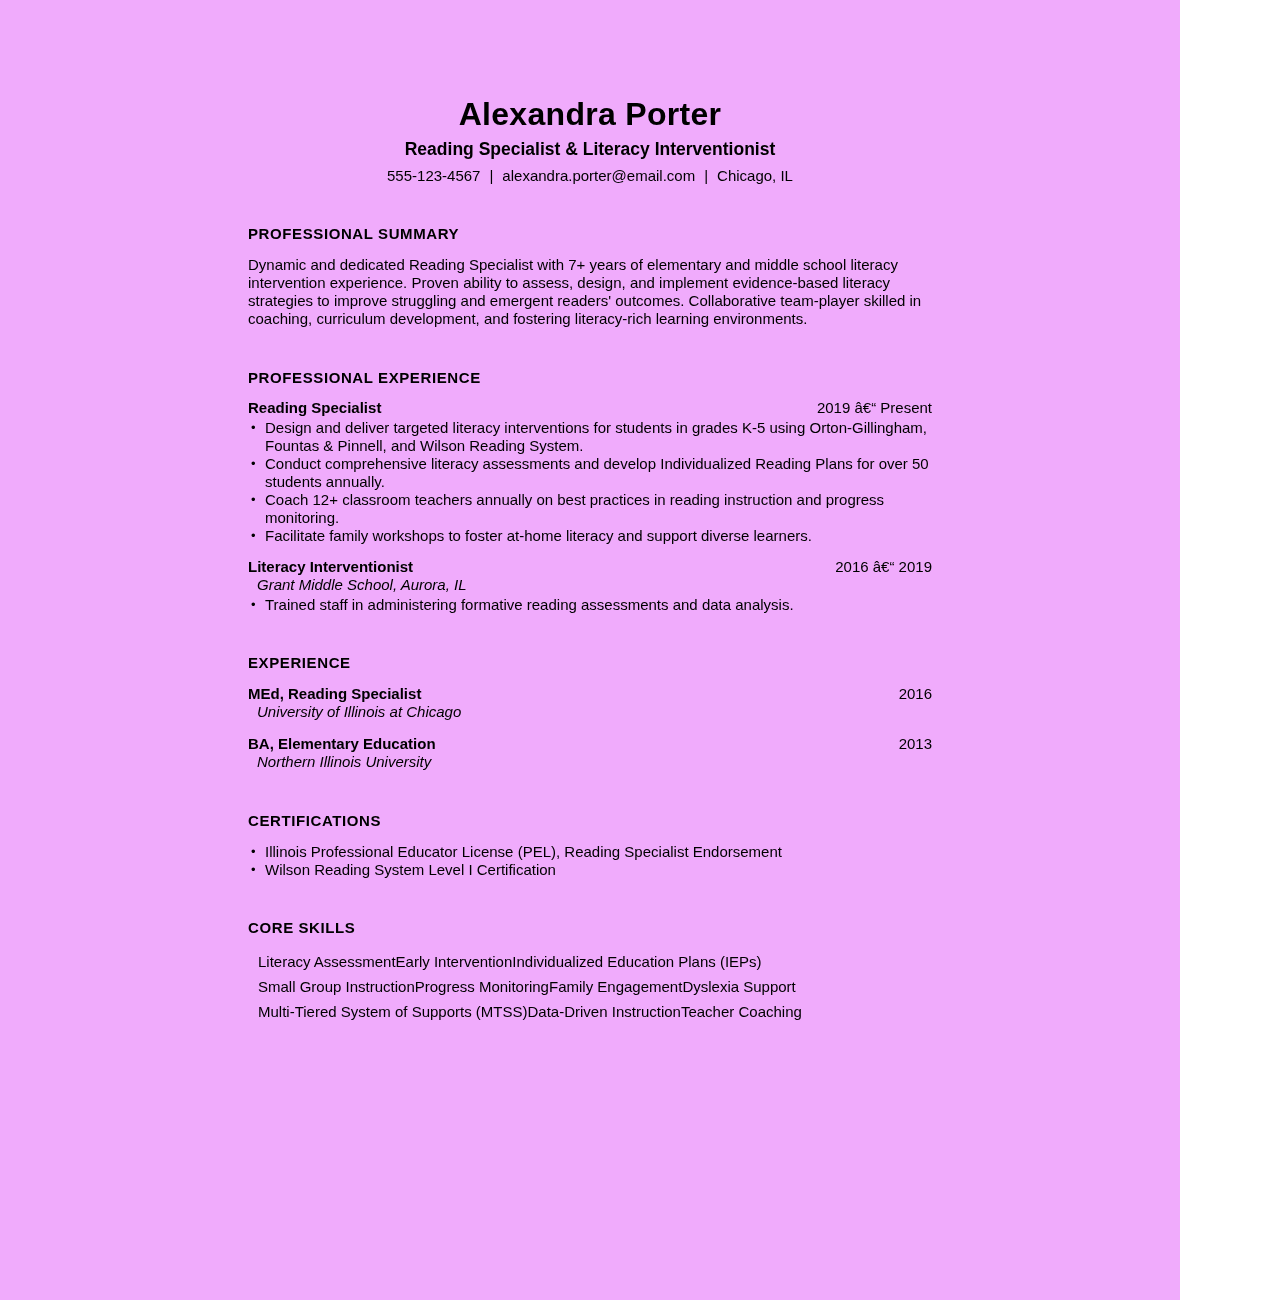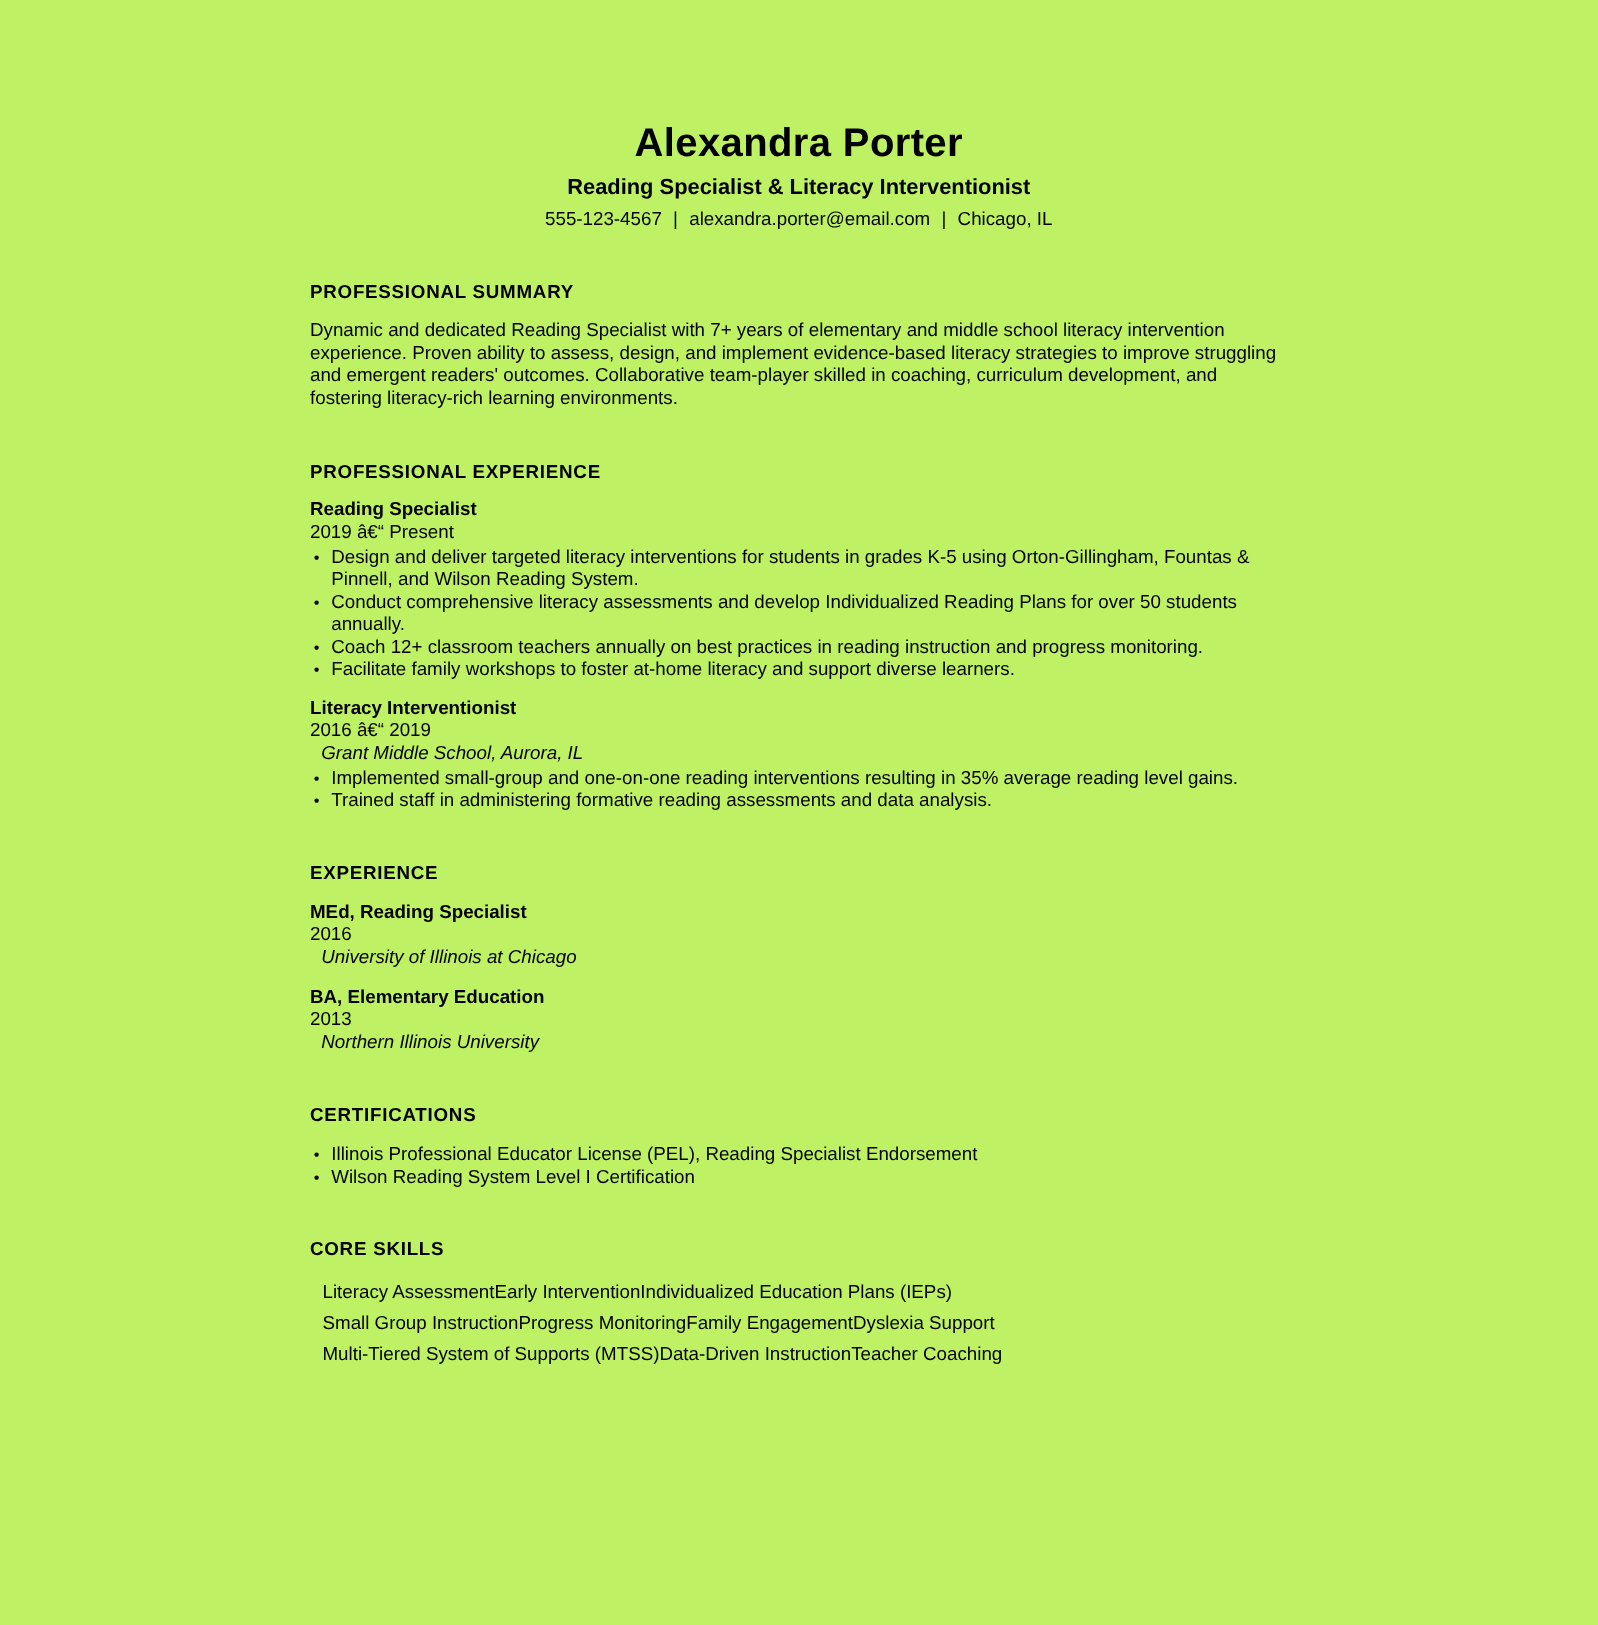--- a/index.html
+++ b/index.html
@@ -9,24 +9,24 @@
   }
   body {
     width: 1278px;
     height: 1300px;
     font-family: "Liberation Sans", sans-serif;
     color: #000000;
     -webkit-font-smoothing: antialiased;
   }
   .page {
     box-sizing: border-box;
-    width: 1278px;
+    width: 1180px;
     height: 1300px;
     padding: 95px 248px 0 248px;
-    background: #bef264;
+    background: #f0abfc;
     overflow: hidden;
   }
 
   
   .name {
     margin: 0;
     font-size: 32px;
     line-height: 38px;
     font-weight: 700;
     text-align: center;
@@ -69,21 +69,20 @@
     line-height: 18px;
   }
 
   
   .entry-head {
     display: flex;
     justify-content: space-between;
     align-items: baseline;
     font-size: 15px;
     line-height: 18px;
-    flex-direction: column;
   }
   .entry-head .entry-title { font-weight: 700; }
   .entry-head .entry-dates { font-weight: 400; }
   .job0 .entry-head { margin-top: 12px; }
   .job1 .entry-head { margin-top: 13px; }
   .degree0 .entry-head { margin-top: 13px; }
   .degree1 .entry-head { margin-top: 14px; }
   .entry-org {
     padding-left: 9px;
     font-size: 15px;
@@ -153,21 +152,20 @@
       </div>
     </div>
 
     <div class="job1">
       <div class="entry-head">
         <span class="entry-title">Literacy Interventionist</span>
         <span class="entry-dates">2016 â€“ 2019</span>
       </div>
       <div class="entry-org">Grant Middle School, Aurora, IL</div>
       <div class="bullets">
-        <div class="bullet-item">Implemented small-group and one-on-one reading interventions resulting in 35% average reading level gains.</div>
         <div class="bullet-item">Trained staff in administering formative reading assessments and data analysis.</div>
       </div>
     </div>
   </section>
 
   <section class="sec-education">
     <div class="section-heading">EXPERIENCE</div>
 
     <div class="degree0">
       <div class="entry-head">

